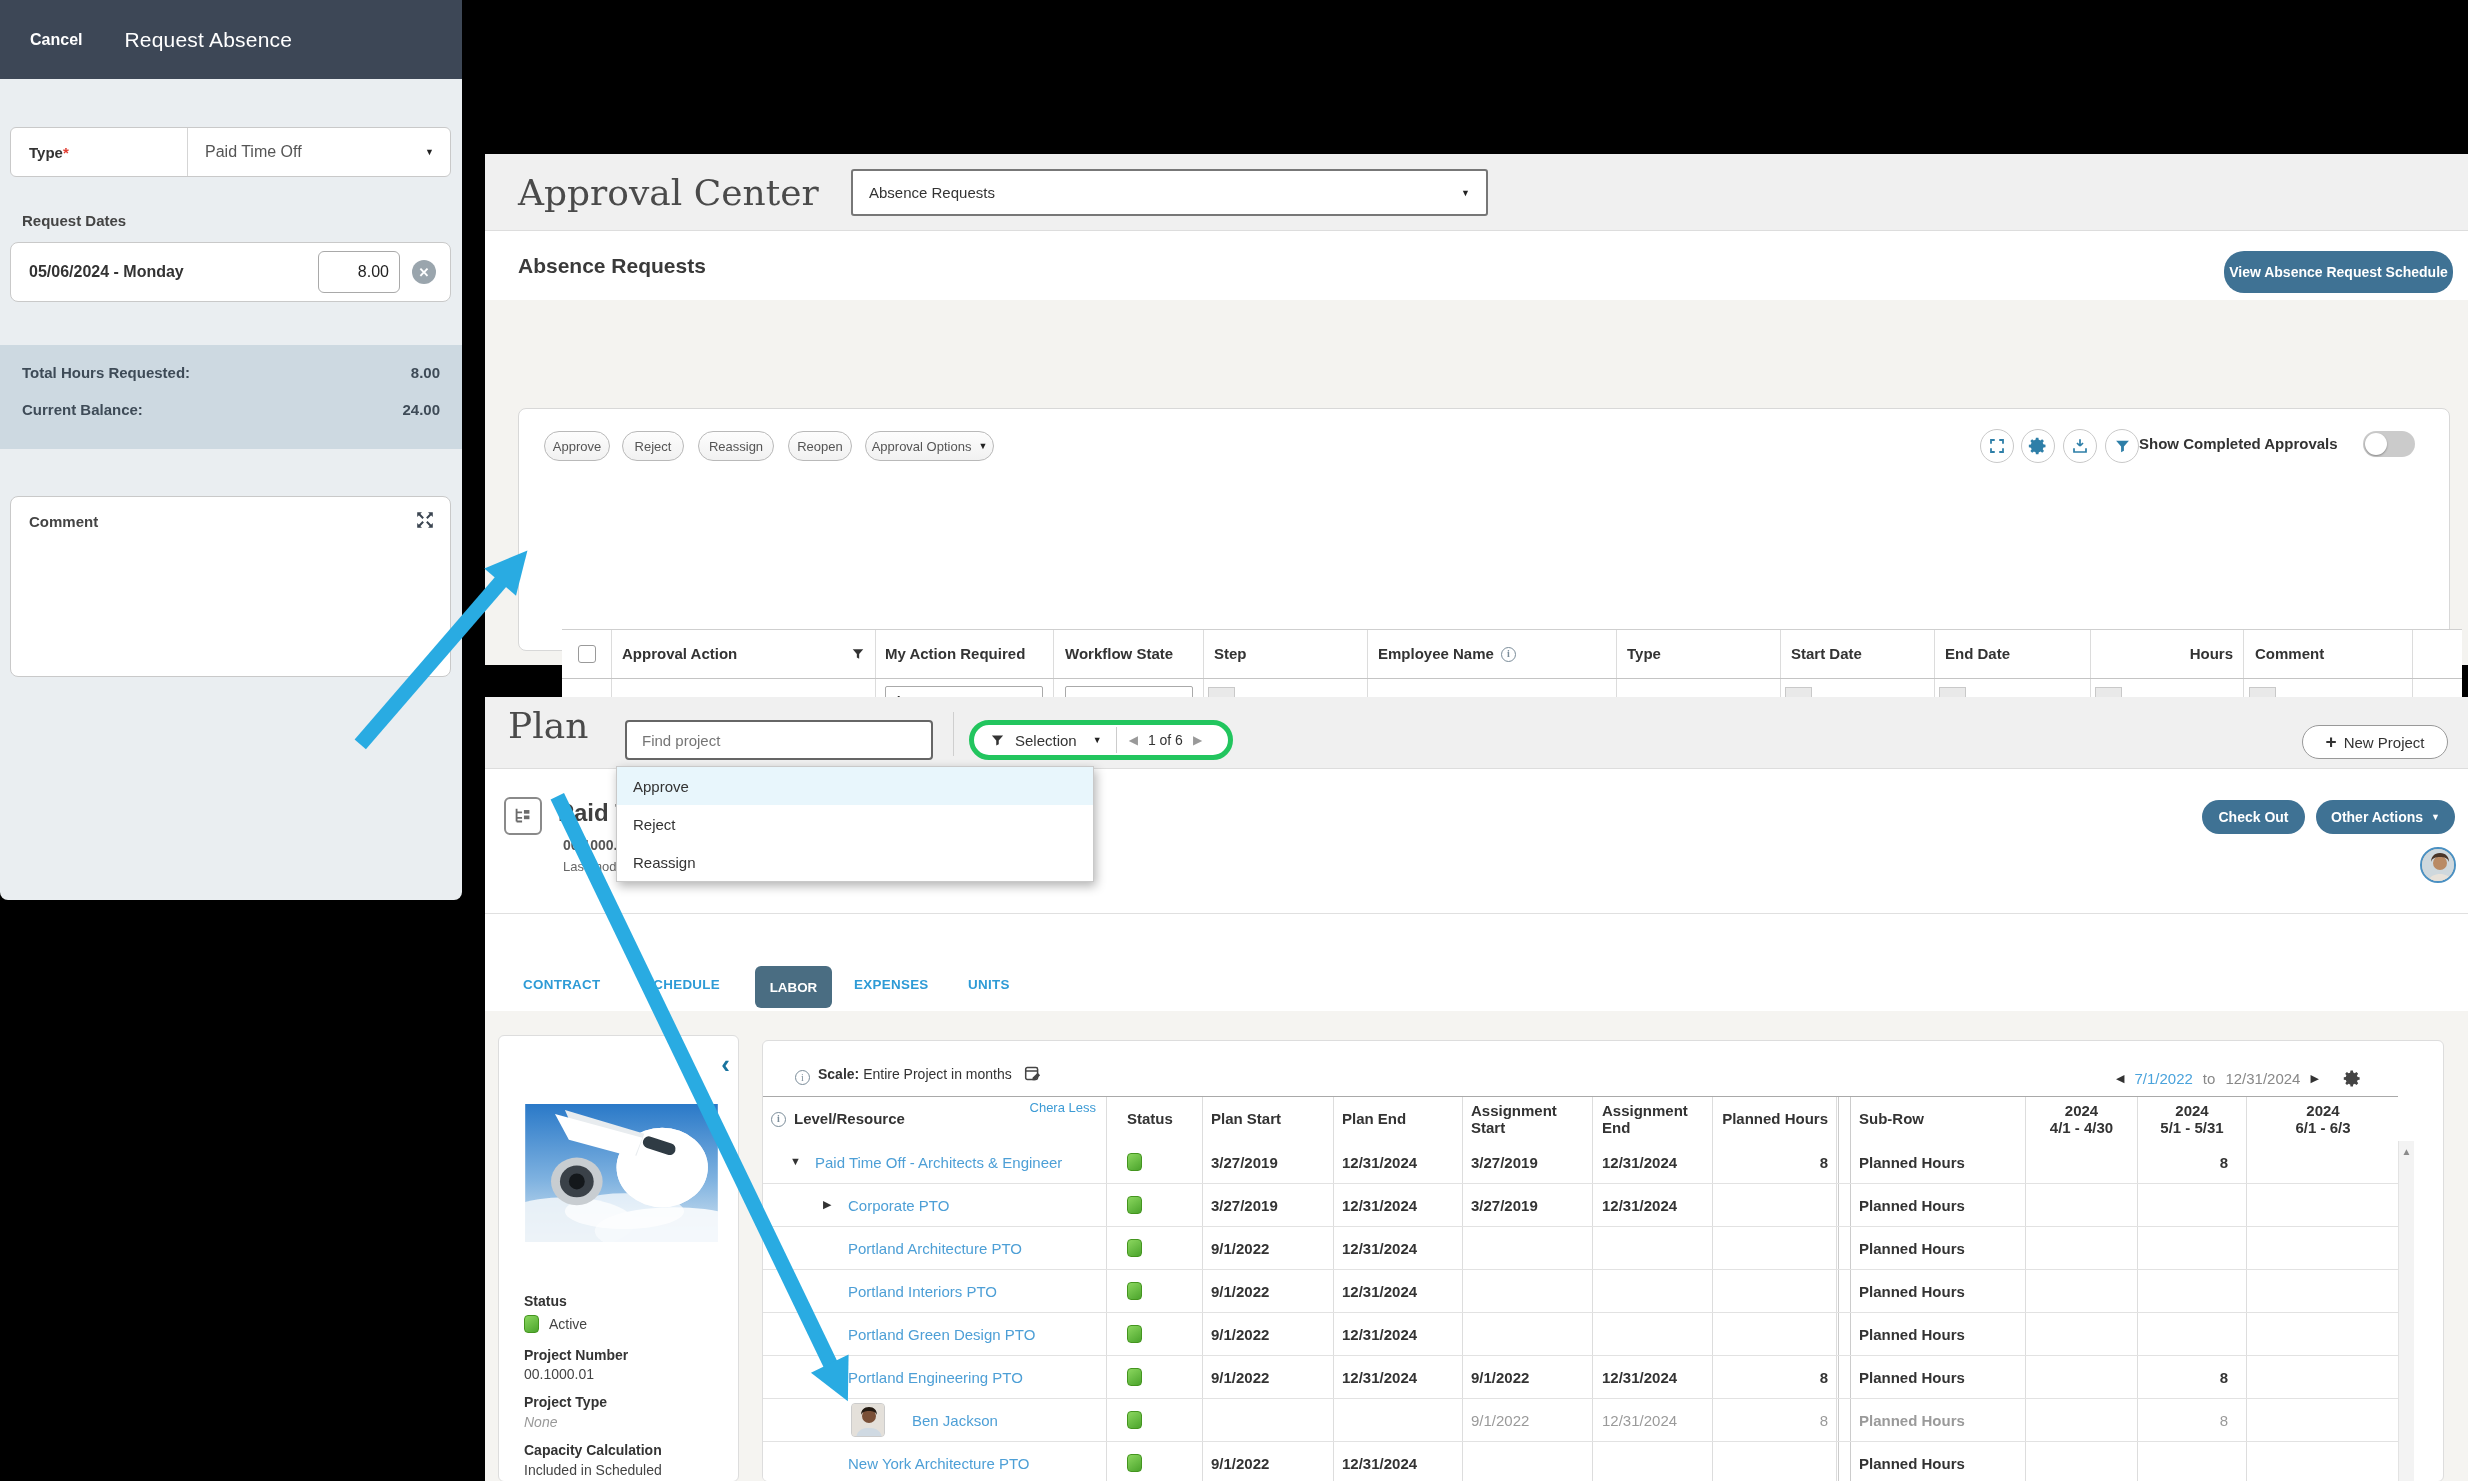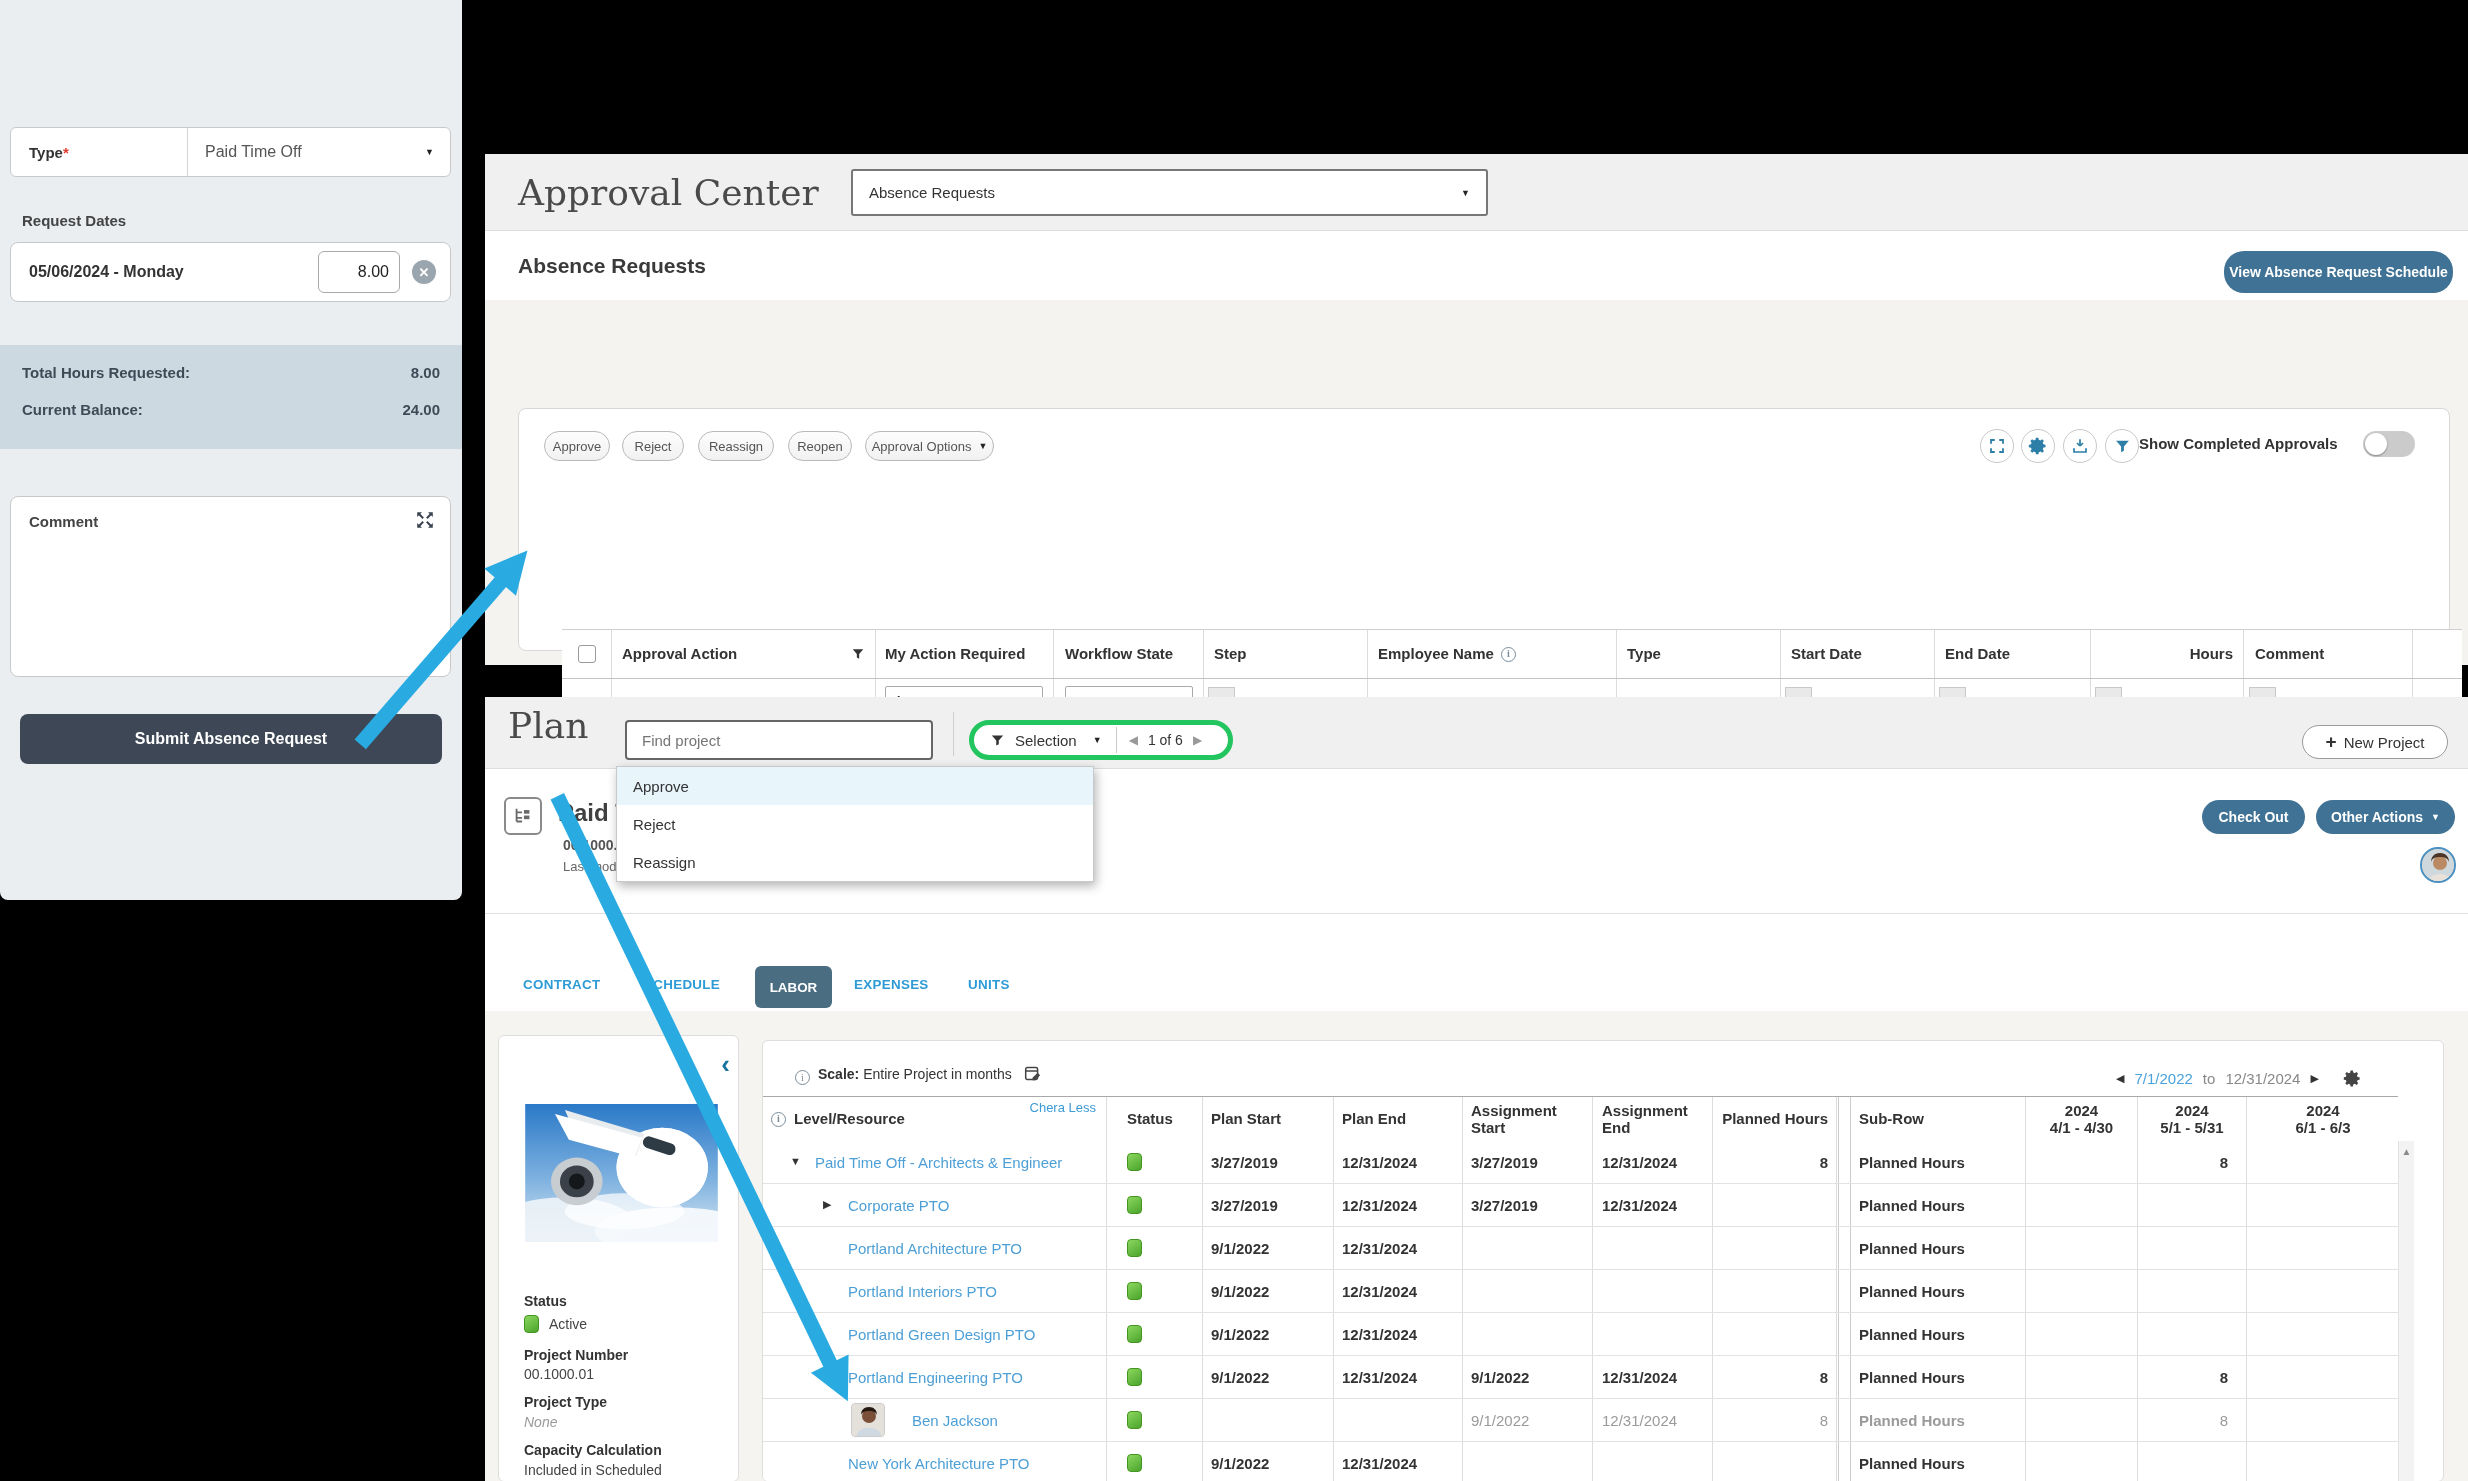--- a/index.html
+++ b/index.html
@@ -174,20 +174,24 @@
                 display:flex; justify-content:center; padding-top:5px; }
   
   #arrows { position:absolute; left:0; top:0; width:2469px; height:1482px; pointer-events:none; z-index:60; }
 </style>
 </head>
 <body>
 
 <div id="stage">
 
   <div id="req-panel" class="abs">
+    <div id="req-header">
+      <button id="req-cancel">Cancel</button>
+      <span id="req-title">Request Absence</span>
+    </div>
 
     <div id="type-box">
       <div class="lcell">
         <span>Type</span>
           <span class="red-star">*</span>
       </div>
       <div class="rcell">
         <span>Paid Time Off</span>
         <span class="caret">▼</span>
       </div>
@@ -215,21 +219,20 @@
     <div class="abs" id="comment-box">
       <div id="comment-label">Comment</div>
       <div id="comment-expand">
         <svg viewBox="0 0 24 24" width="22" height="22">
           <path d="M5 5l5 5M19 5l-5 5M5 19l5-5M19 19l-5-5" stroke="#3a4450" stroke-width="2.2" fill="none"></path>
           <path d="M3.5 3.5h5.2L3.5 8.7zM20.5 3.5h-5.2l5.2 5.2zM3.5 20.5h5.2L3.5 15.3zM20.5 20.5h-5.2l5.2-5.2z" fill="#3a4450"></path>
         </svg>
       </div>
     </div>
 
-    <button class="abs" id="submit-btn">Submit Absence Request</button>
   </div>
 
   <div id="ac-panel" class="abs">
     <div id="ac-topbar">
       <span id="ac-title" class="serif-title">Approval Center</span>
       <div id="ac-select">
         <span>Absence Requests</span>
         <span class="caret">▼</span>
       </div>
     </div>

